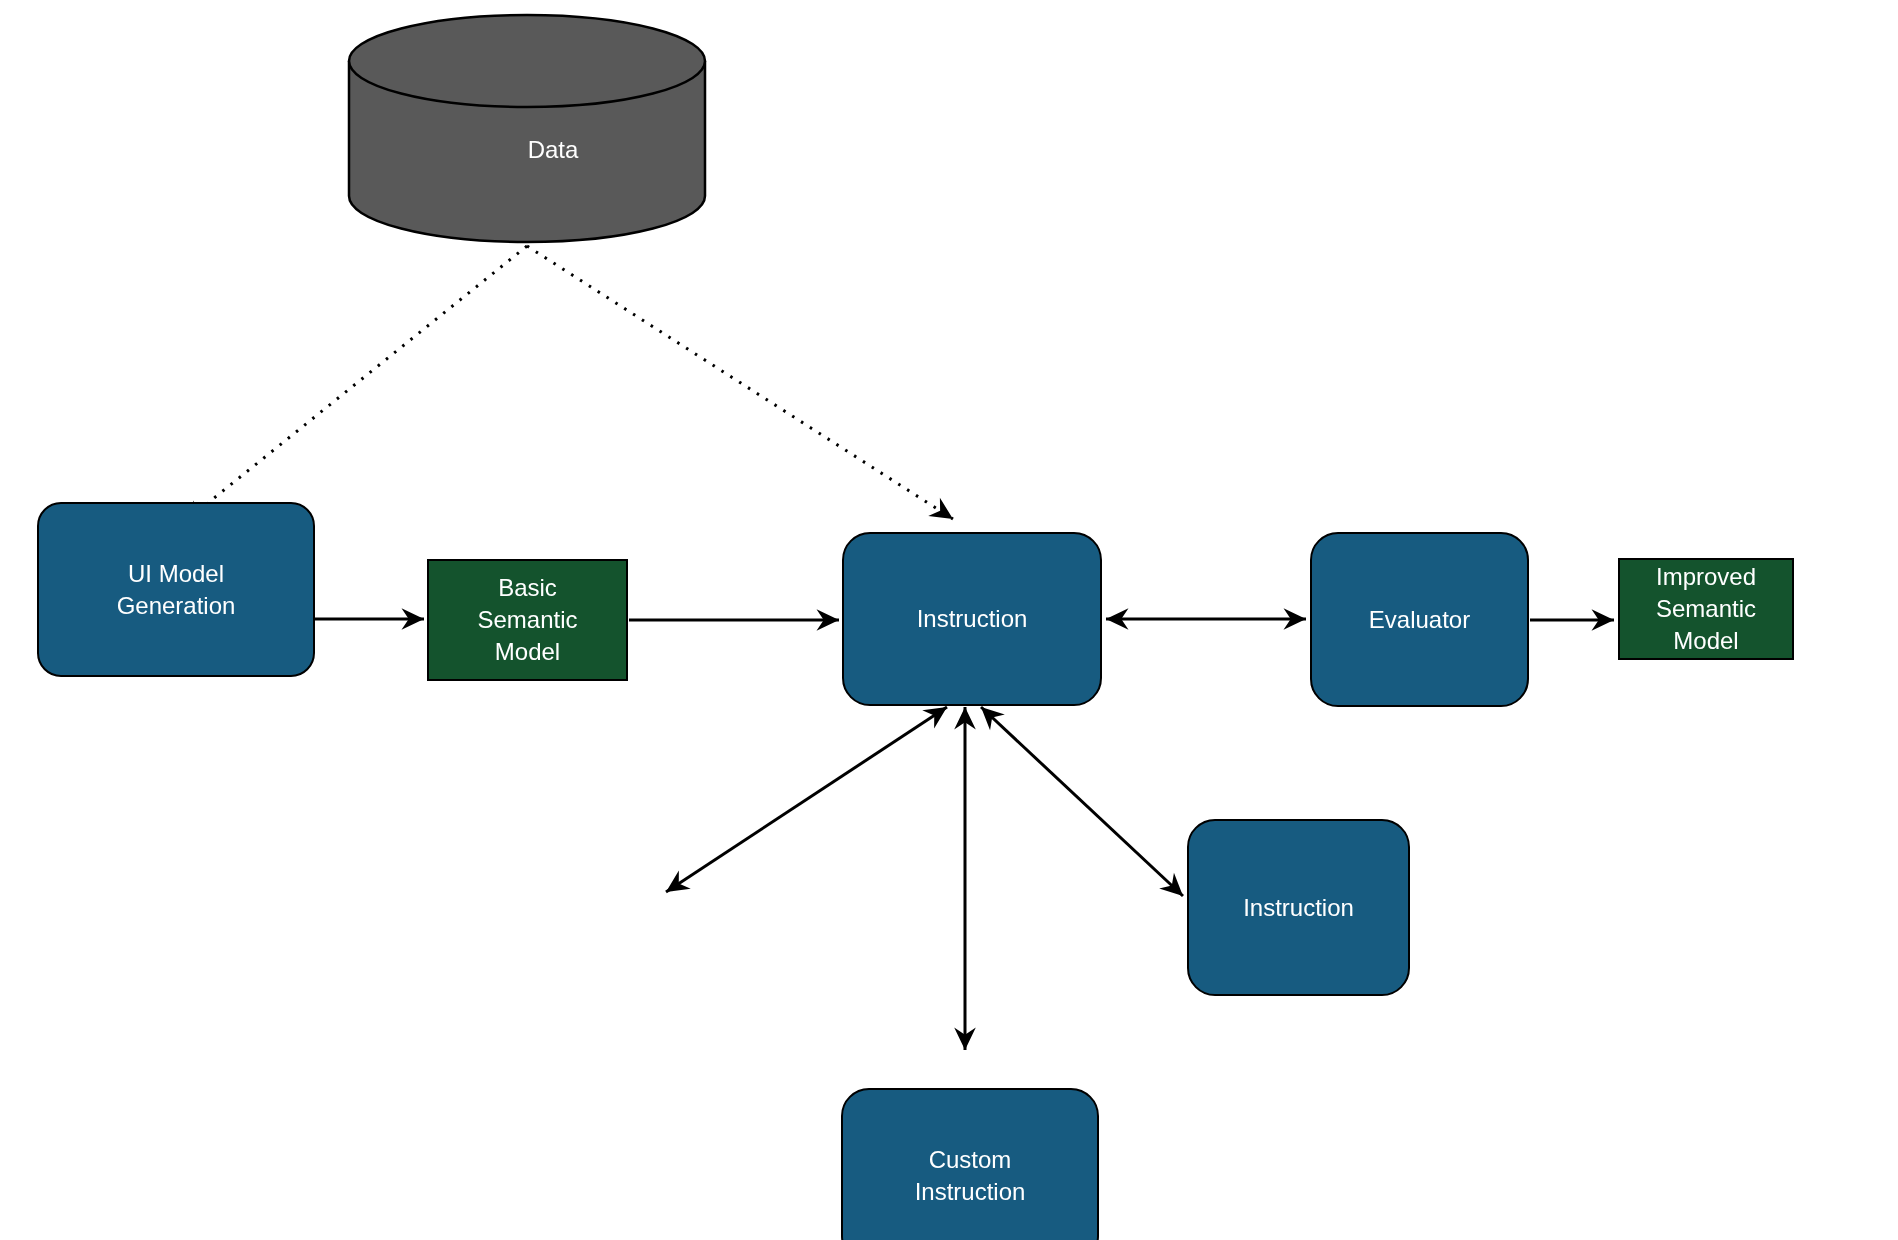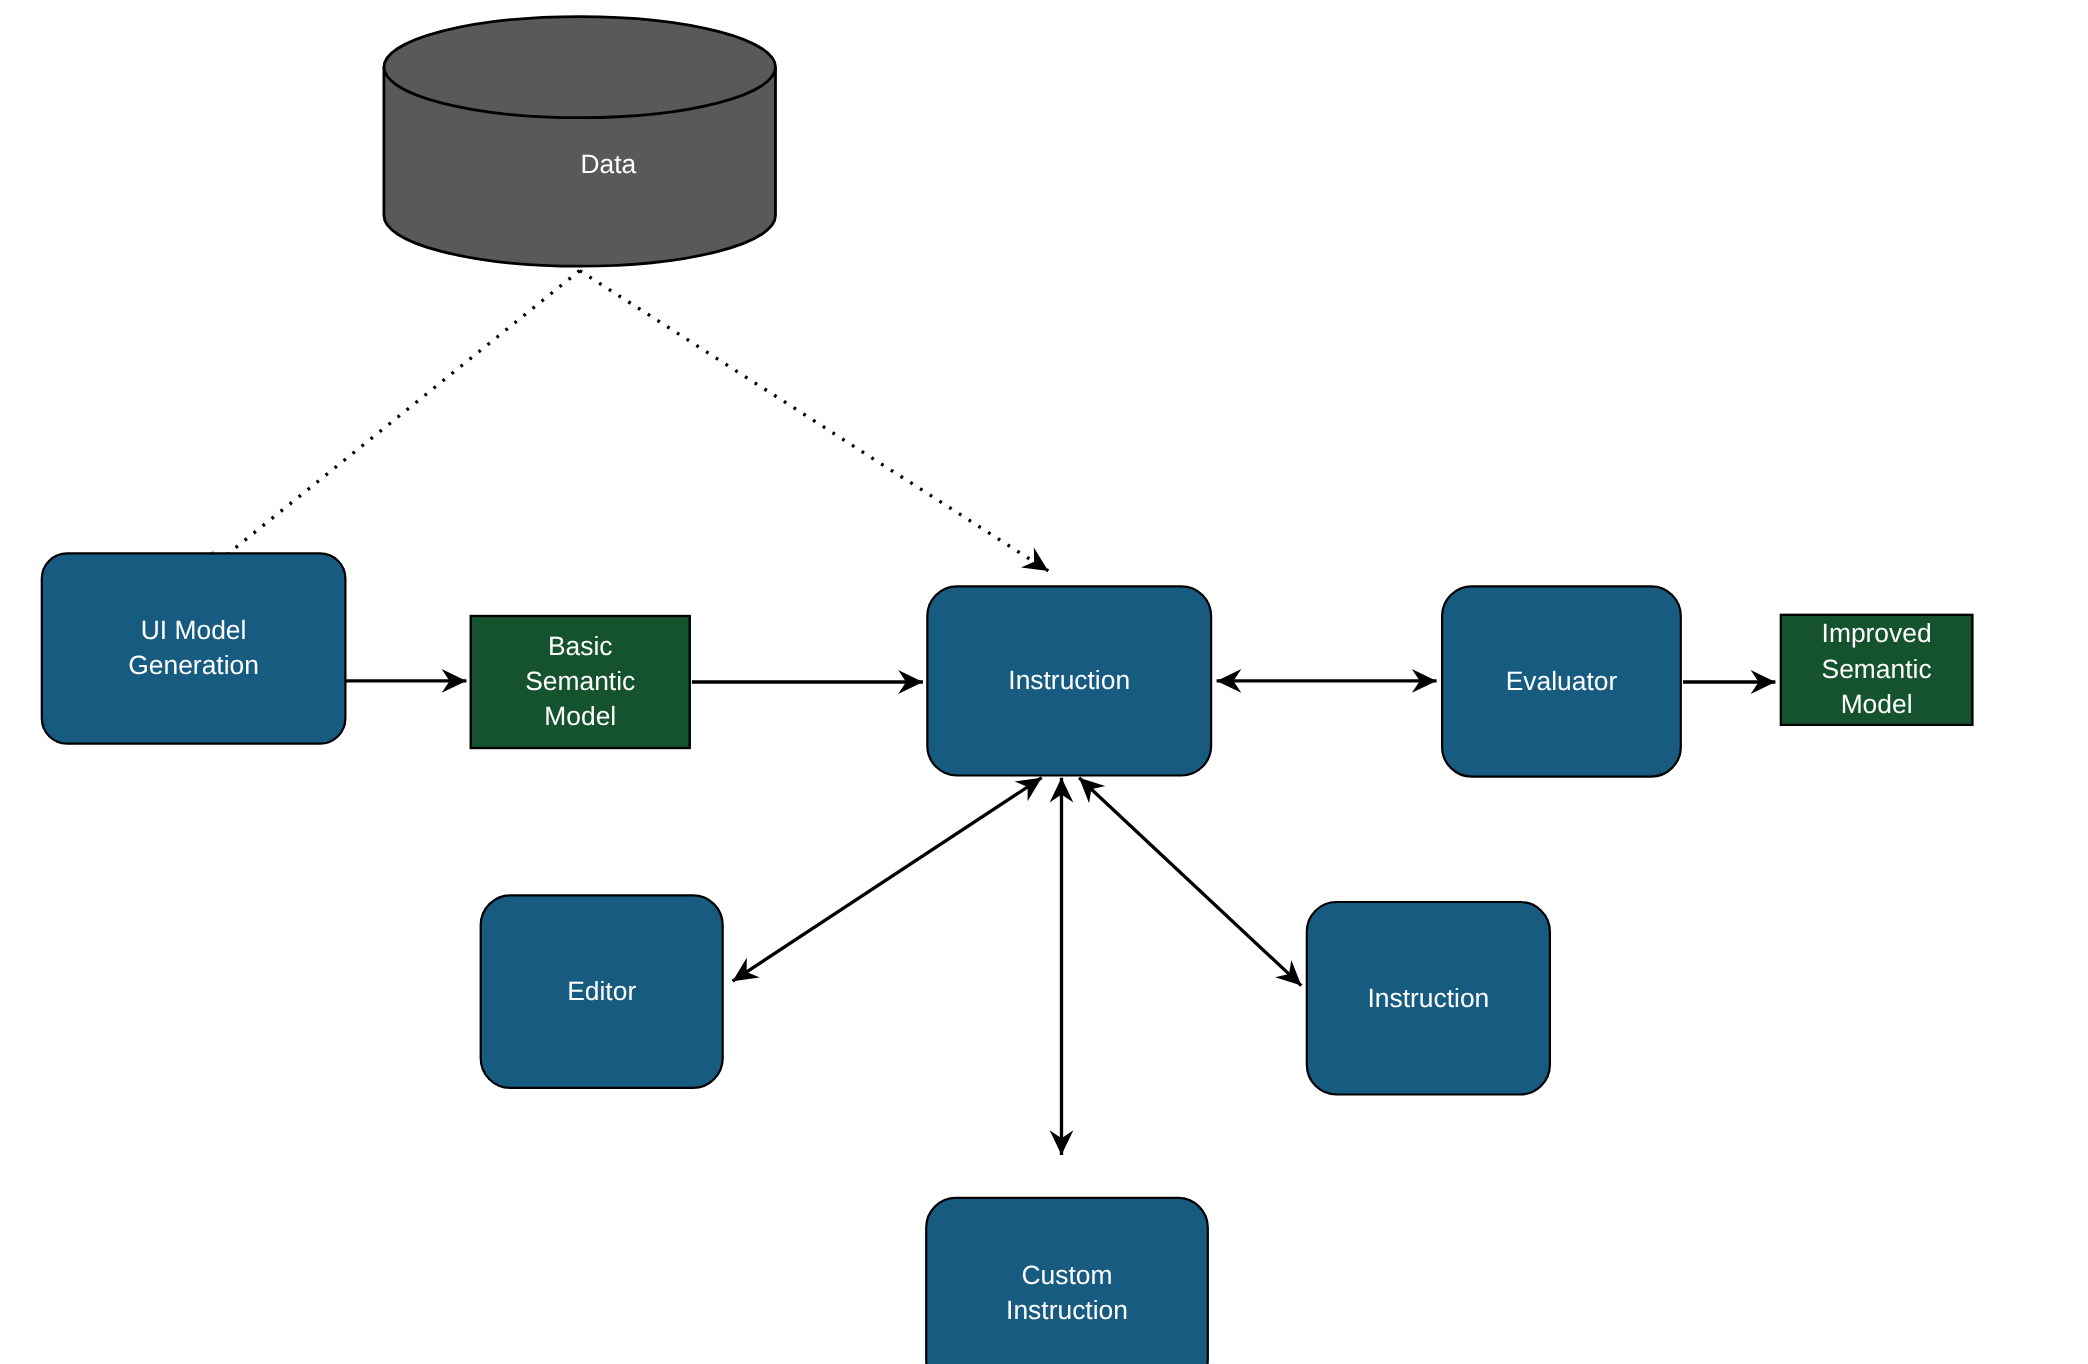--- a/index.html
+++ b/index.html
@@ -96,21 +96,20 @@
 
   <div class="cyl-label n-data-label">Data</div>
 
   <div class="node node--rounded n-ui-model">UI Model
 Generation</div>
 
   <div class="node node--rounded n-orchestrator">Instruction</div>
 
   <div class="node node--rounded n-evaluator">Evaluator</div>
 
-  <div class="node node--rounded n-editor">Editor</div>
 
   <div class="node node--rounded n-custom">Custom
 Instruction</div>
 
   <div class="node node--rounded n-relationship">Instruction</div>
 
   <div class="node node--rect n-basic">Basic
 Semantic
 Model</div>
 

